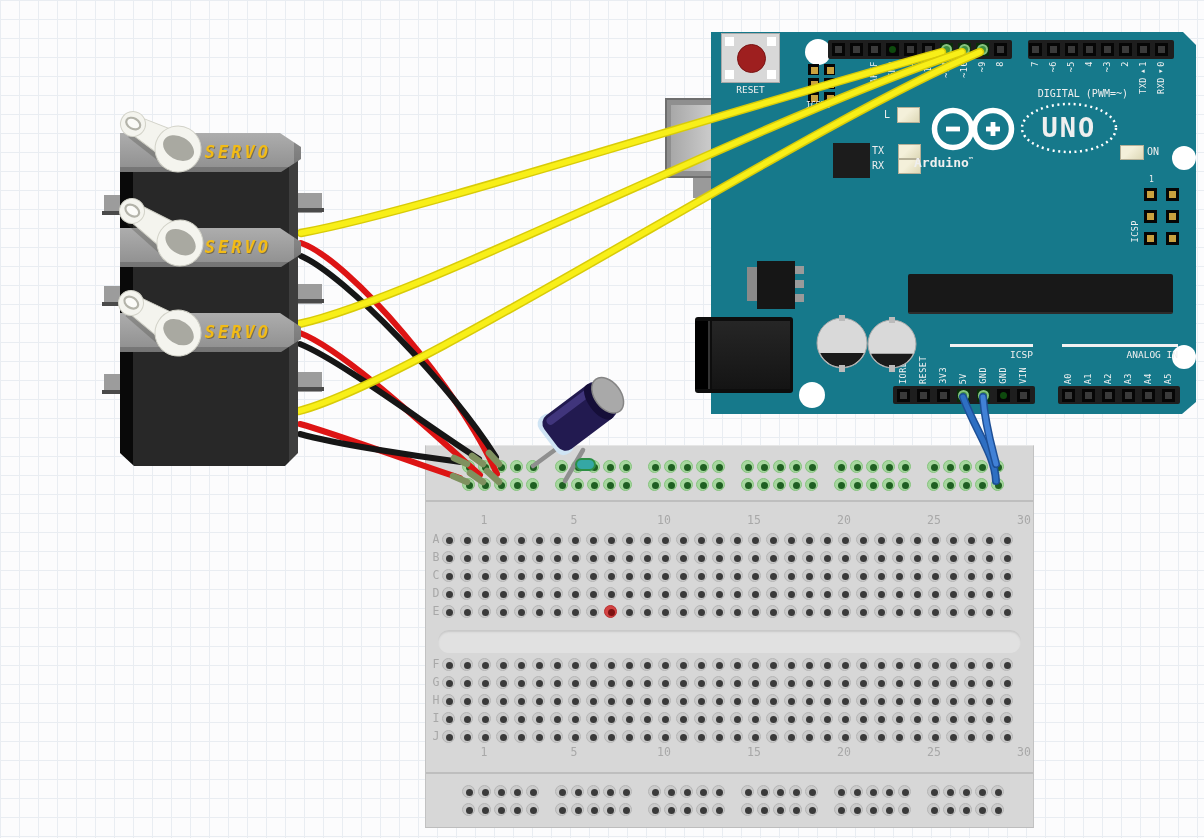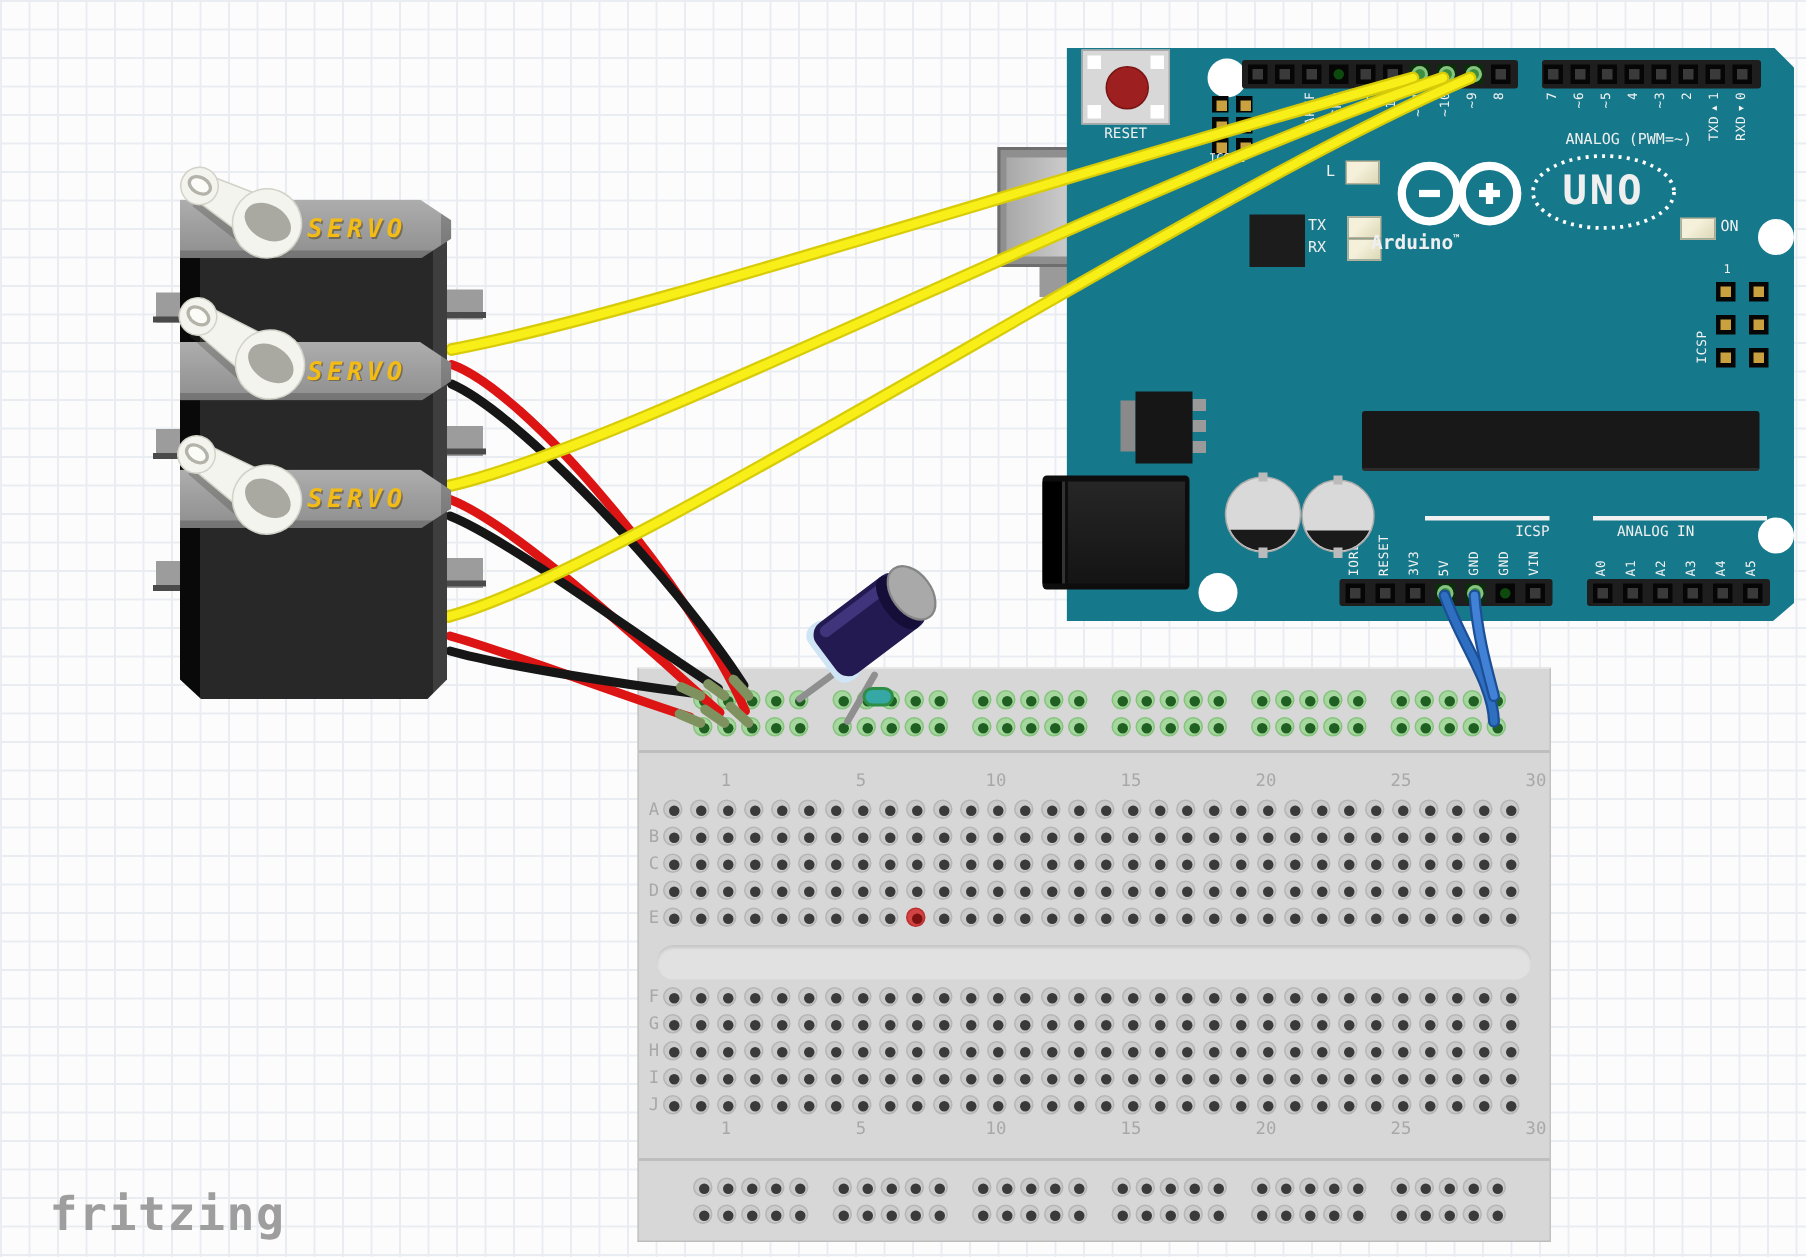--- a/index.html
+++ b/index.html
@@ -1612,25 +1612,25 @@
     <circle cx="28" cy="29" r="18.5" fill="none" stroke="#fff" stroke-width="5.5"></circle>
     <circle cx="68" cy="29" r="18.5" fill="none" stroke="#fff" stroke-width="5.5"></circle>
     <rect x="21" y="26.6" width="14" height="4.8" fill="#fff"></rect>
     <rect x="61" y="26.6" width="14" height="4.8" fill="#fff"></rect>
     <rect x="65.6" y="22" width="4.8" height="14" fill="#fff"></rect>
     <ellipse cx="144" cy="28" rx="47" ry="24" fill="none" stroke="#fff" stroke-width="2.5" stroke-dasharray="2 3.5"></ellipse>
   </svg>
   <div class="btxt" style="left:1022px;top:112px;width:94px;text-align:center;font-size:27px;font-weight:bold;letter-spacing:2px">UNO</div>
   <div class="btxt" style="left:914px;top:155px;font-size:13px;font-weight:bold"><span>Arduino</span><sup style="font-size:7px">™</sup></div>
 
-  <div class="btxt" style="left:1000px;top:88px;width:128px;text-align:right;font-size:10px">ANALOG (PWM=~)</div>
+  <div class="btxt" style="left:1000px;top:88px;width:128px;text-align:right;font-size:10px">DIGITAL (PWM=~)</div>
   <div class="wline" style="left:950px;top:344px;width:83px"></div>
   <div class="btxt" style="left:953px;top:349px;width:80px;text-align:right;font-size:9.5px">ICSP</div>
   <div class="wline" style="left:1062px;top:344px;width:116px"></div>
-  <div class="btxt" style="left:1078px;top:349px;width:100px;font-size:9.5px">ANALOG IN</div>
+  <div class="btxt" style="left:1078px;top:349px;width:100px;text-align:right;font-size:9.5px">ANALOG IN</div>
 
   <div class="abs" style="left:833px;top:143px;width:37px;height:35px;background:#1c1c1c"></div>
   <div class="abs" style="left:908px;top:274px;width:265px;height:38px;background:#181818;border-radius:2px;border-bottom:2px solid #2c2c2c"></div>
   <div class="abs" style="left:747px;top:267px;width:10px;height:34px;background:#8a8a8a"></div>
   <div class="abs" style="left:795px;top:266px;width:9px;height:8px;background:#9a9a9a"></div>
   <div class="abs" style="left:795px;top:280px;width:9px;height:8px;background:#9a9a9a"></div>
   <div class="abs" style="left:795px;top:294px;width:9px;height:8px;background:#9a9a9a"></div>
   <div class="abs" style="left:757px;top:261px;width:38px;height:48px;background:#161616"></div>
   <svg class="abs" style="left:810px;top:312px" width="110" height="62">
     <circle cx="32" cy="31" r="25" fill="#d9d9d9" stroke="#a9a9a9"></circle>
@@ -1746,14 +1746,13 @@
             <polygon points="0,-9 55.8,-16 55.8,16 0,9" fill="#f4f4ee" stroke="#d2d2c8"></polygon>
             <circle cx="0" cy="0" r="12.5" fill="#f4f4ee" stroke="#d2d2c8"></circle>
             <circle cx="55.8" cy="0" r="23" fill="#f4f4ee" stroke="#d2d2c8"></circle>
             <ellipse cx="55.8" cy="-1" rx="16.5" ry="11.5" fill="#a9a9a1"></ellipse>
             <ellipse cx="0" cy="-0.5" rx="7.5" ry="5.2" fill="#fbfbf8" stroke="#b3b3a9" stroke-width="2.2"></ellipse>
           </g>
         </svg>
       </div>
     </div>
 
-  <div id="fritzing" class="abs">fritzing</div>
 </div>
 
 </body></html>

